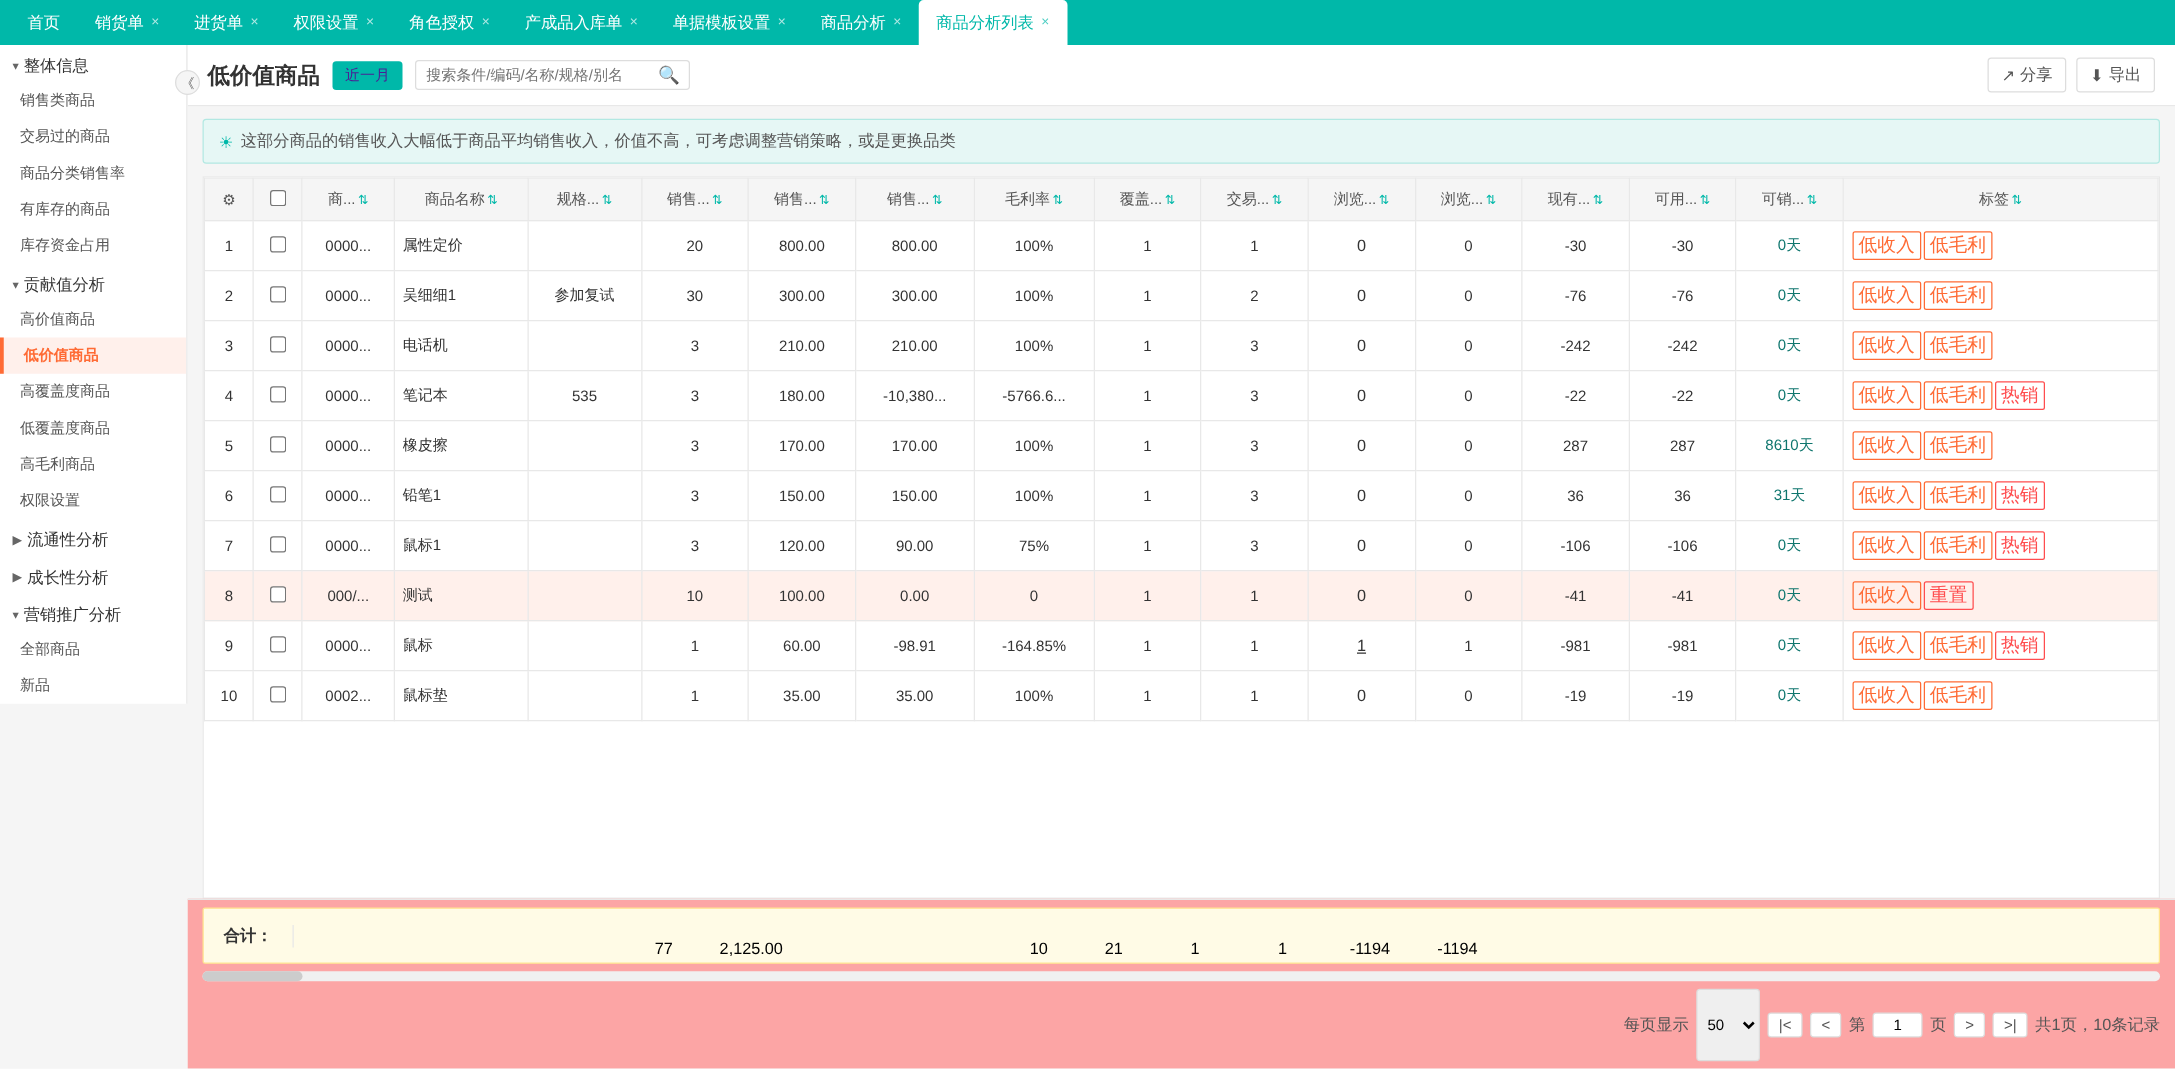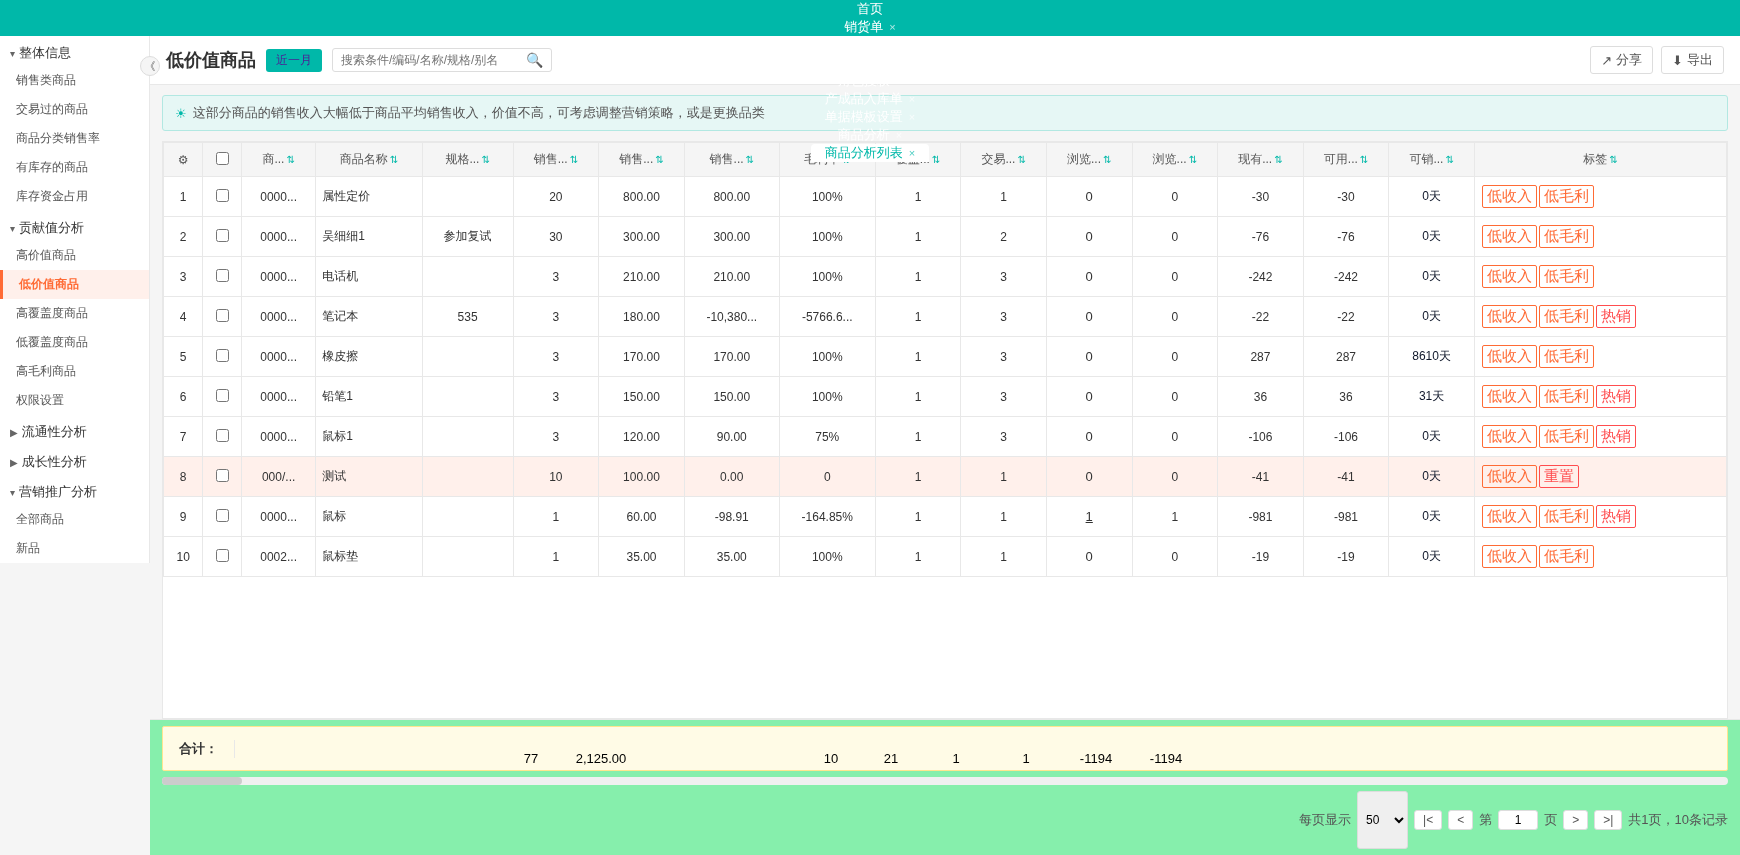--- a/index.html
+++ b/index.html
@@ -6,21 +6,20 @@
     body { background: #f5f5f5; overflow: hidden; }
 
     
     .top-nav {
       background: #00b8a9;
       height: 36px;
       display: flex;
       align-items: center;
       padding: 0 8px;
       gap: 0;
-      flex-direction: column;
     }
     .nav-item {
       color: #fff;
       padding: 0 14px;
       height: 36px;
       display: flex;
       align-items: center;
       cursor: pointer;
       white-space: nowrap;
       font-size: 13px;
@@ -159,26 +158,26 @@
     .tag {
       display: inline-block;
       border: 1px solid;
       border-radius: 2px;
       padding: 1px 4px;
       font-size: 15px;
       margin: 1px;
     }
     .tag-orange { color: #ff6b35; border-color: #ff6b35; }
     .tag-red { color: #ff4d4f; border-color: #ff4d4f; }
-    .days-orange { color: #0f172a; }
+    .days-orange { color: #0f766e; }
     .underline { text-decoration: underline; color: #333; }
 
     
     .footer {
-      background: #86efac;
+      background: #fca5a5;
       border-top: 1px solid #e8e8e8;
       padding: 0 12px;
     }
     .pagination-row {
       display: flex;
       align-items: center;
       justify-content: flex-end;
       padding: 4px 0 6px;
       gap: 6px;
       font-size: 12px;

